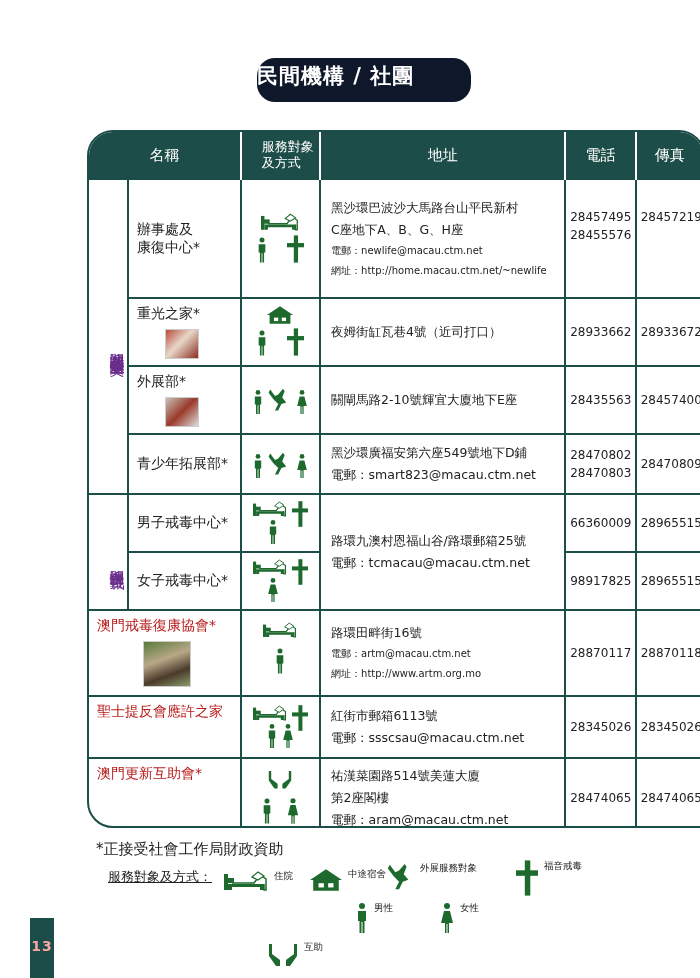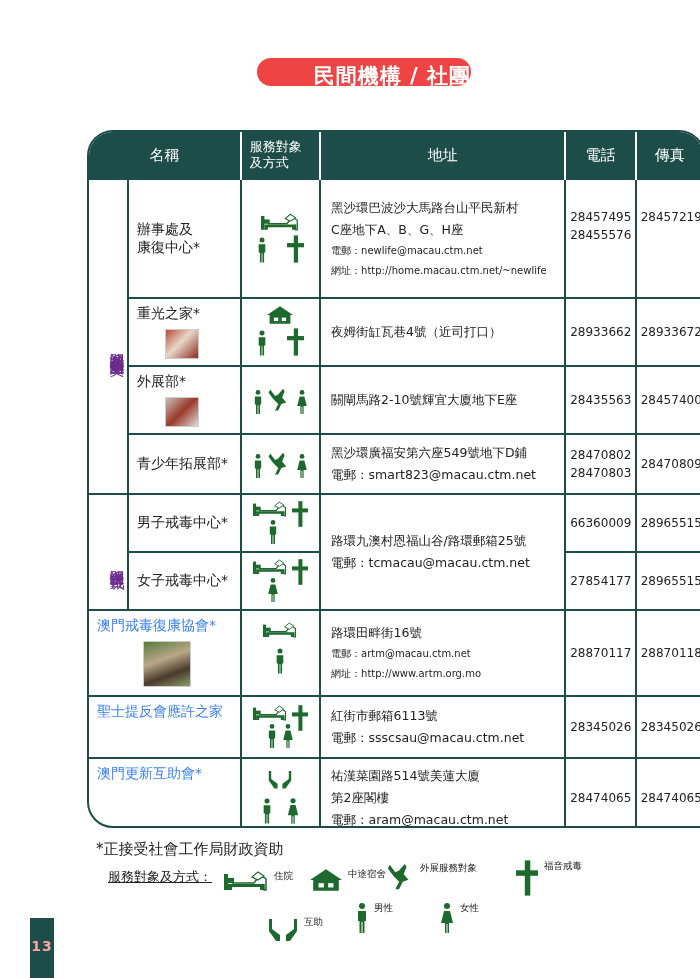--- a/index.html
+++ b/index.html
@@ -2,49 +2,49 @@
 <html><head>
 <meta charset="utf-8">
 <style>
   * { box-sizing: border-box; margin: 0; padding: 0; }
   body {
     width: 700px; height: 978px; background: #ffffff; position: relative;
     font-family: "DejaVu Sans", "Liberation Sans", sans-serif; color: #222;
     overflow: hidden;
   }
   .title-pill {
-    position: absolute; left: 257px; top: 58px; width: 214px; height: 28px;
-    background: #ef4444; border-radius: 18px; color: #fff;
-    font-size: 21px; font-weight: bold; text-align: right; line-height: 36px;
+    position: absolute; left: 257px; top: 58px; width: 214px; height: 44px;
+    background: #0f172a; border-radius: 18px; color: #fff;
+    font-size: 21px; font-weight: bold; text-align: left; line-height: 36px;
     letter-spacing: 1px;
   }
   .table-wrap {
     position: absolute; left: 87px; top: 130px; width: 618px; height: 698px;
     border: 2px solid #1d4d48; border-radius: 26px 26px 0 26px; overflow: hidden;
   }
   table { border-collapse: collapse; width: 100%; table-layout: fixed; }
   th {
     background: #1d4d48; color: #fff; font-weight: normal; font-size: 15px;
     height: 47px; border-left: 2px solid #fff; vertical-align: middle;
   }
   th:first-child { border-left: none; }
-  th.small { font-size: 13px; line-height: 16px; text-align: left; padding-left: 8px; }
+  th.small { font-size: 13px; line-height: 16px; text-align: left; padding-left: 20px; }
   td {
     border: 2px solid #1d4d48; vertical-align: middle; font-size: 13px;
   }
   tr td:first-child { border-left: none; }
   tr td:last-child { border-right: none; }
   tr:last-child td { border-bottom: none; }
   .group {
     color: #6a2d8c; font-size: 15px; text-align: center;
     writing-mode: vertical-rl; text-orientation: upright; letter-spacing: 1px;
     line-height: 20px; padding-top: 18px; vertical-align: top;
   }
   .name { font-size: 14px; padding: 6px 8px; vertical-align: top; }
-  .name.purple { color: #3b82f6; }
+  .name.purple { color: #b91c1c; }
   .name.mid { vertical-align: middle; }
   .photo {
     width: 34px; height: 30px; margin: 6px auto 0 28px; border: 1px solid #ccc;
     background: linear-gradient(135deg, #b84a3a 0%, #e8d7c8 45%, #8a2d20 100%);
   }
   .photo.p2 { background: linear-gradient(135deg, #c8c0b8 0%, #9a3a2a 50%, #ddd 100%); }
   .photo.p3 { width: 48px; height: 46px; margin-left: 46px; background: linear-gradient(160deg, #5a7a3a 0%, #b8a888 40%, #4a3a2a 70%, #8a9a6a 100%); }
   .icons { text-align: center; }
   .icons svg { display: inline-block; }
   .addr { padding: 4px 10px; font-size: 12.5px; line-height: 22px; }
@@ -250,21 +250,21 @@
         <svg width="34" height="18" style="vertical-align:top">
               <use href="#bed"></use>
             </svg>
         <svg width="16" height="28" style="vertical-align:top">
               <use href="#cross"></use>
             </svg><br>
         <svg width="12" height="24" style="margin-left:-14px;margin-top:-8px">
               <use href="#female"></use>
             </svg>
       </td>
-      <td class="num">27854177</td>
+      <td class="num">98917825</td>
       <td class="num">28965515</td>
     </tr>
 
     <tr style="height:86px">
       <td colspan="2" class="name purple">
         <div>澳門戒毒復康協會*</div>
         <div class="photo p3"></div>
       </td>
       <td class="icons" style="vertical-align:top;padding-top:10px">
         <svg width="34" height="18">
@@ -352,21 +352,21 @@
       <use href="#dove"></use>
     </svg>
   <span>外展服務對象</span>
 </div>
 <div class="lg" style="left:516px;top:860px">
   <svg width="22" height="36">
       <use href="#cross"></use>
     </svg>
   <span>福音戒毒</span>
 </div>
-<div class="lg" style="left:268px;top:916px">
+<div class="lg" style="left:268px;top:941px">
   <svg width="30" height="26">
       <use href="#hands"></use>
     </svg>
   <span>互助</span>
 </div>
 <div class="lg" style="left:356px;top:902px">
   <svg width="12" height="32">
       <use href="#male"></use>
     </svg>
   <span>男性</span>

